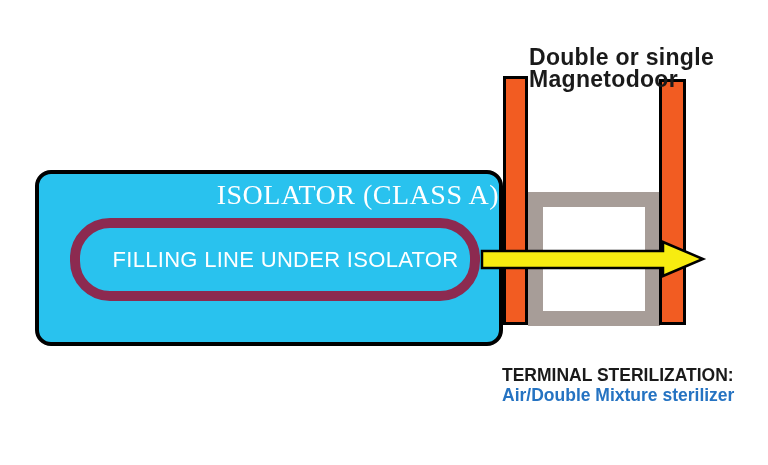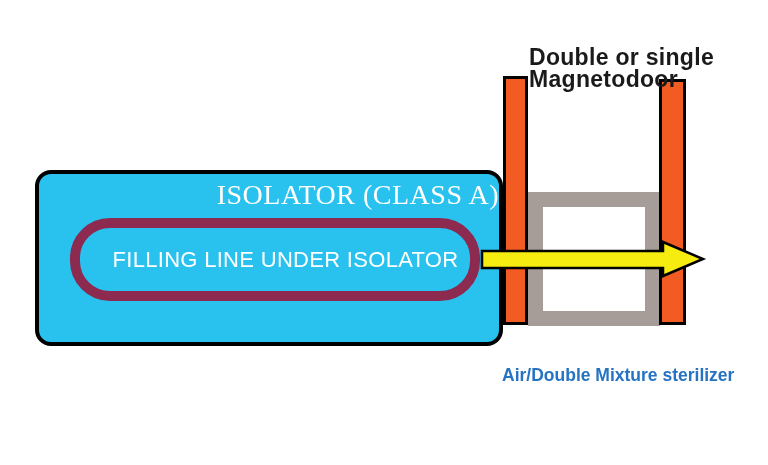--- a/index.html
+++ b/index.html
@@ -131,16 +131,17 @@
   <svg class="arrow-svg" viewBox="0 0 240 52" xmlns="http://www.w3.org/2000/svg">
     <polygon points="7,18 188,18 188,9 228,26 188,43 188,35 7,35"></polygon>
   </svg>
 
   <div class="door-label">
     <div>Double or single</div>
     <div>Magnetodoor</div>
   </div>
 
   <div class="terminal-block">
+    <div class="terminal-heading">TERMINAL STERILIZATION:</div>
     <div class="terminal-item">Air/Double Mixture sterilizer</div>
   </div>
 
 </div>
 
 </body></html>

